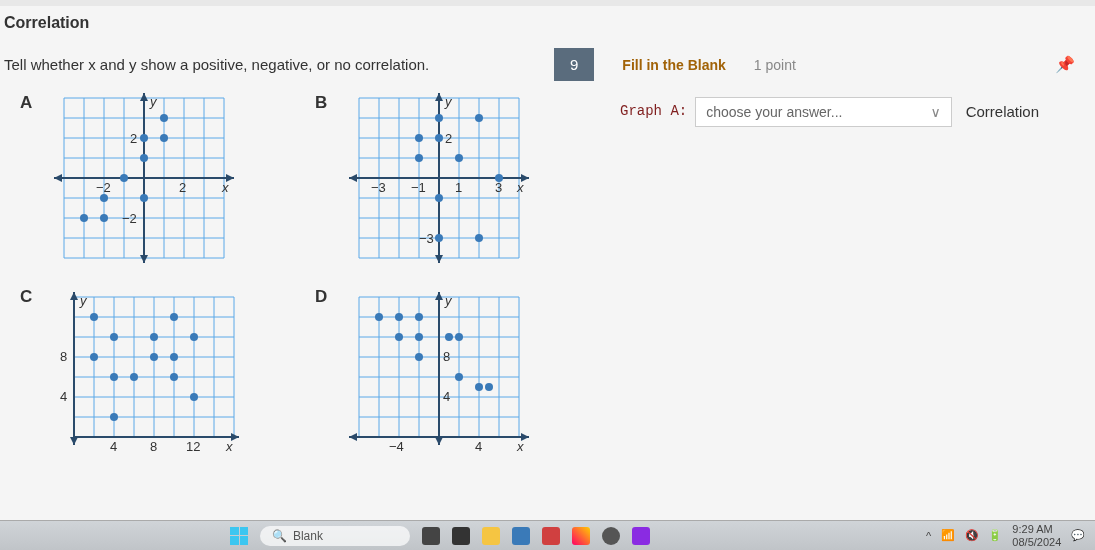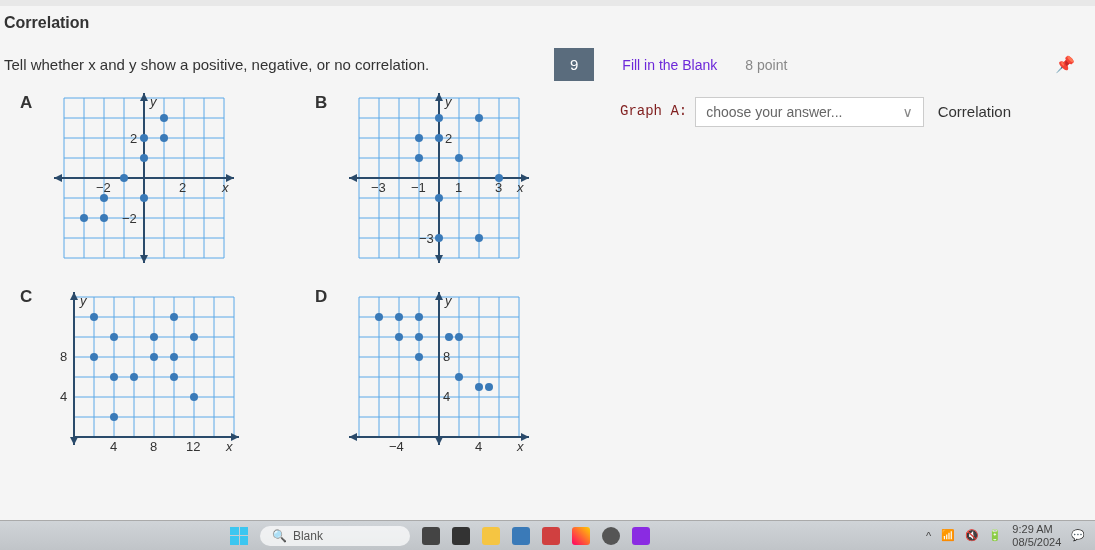--- a/index.html
+++ b/index.html
@@ -38,22 +38,23 @@
     }
     .qnum-box {
       background: #5a6c7d;
       color: white;
       padding: 8px 16px;
       font-size: 15px;
       font-weight: 500;
     }
     .qtype {
       font-size: 14px;
-      color: #6d28d9;
+      color: #a16207;
       margin-left: 8px;
+      font-weight: bold;
     }
     .qpoints {
       font-size: 14px;
       color: #888;
       margin-left: 8px;
     }
     .pin-icon {
       margin-left: auto;
       margin-right: 20px;
       color: #888;
@@ -98,21 +99,21 @@
       font-family: Liberation Mono, monospace;
     }
     .dropdown {
       border: 1px solid #ccc;
       background: white;
       padding: 6px 10px;
       font-size: 14px;
       color: #666;
       display: flex;
       align-items: center;
-      gap: 60px;
+      gap: 88px;
       cursor: pointer;
     }
     .dropdown-caret {
       color: #888;
     }
     .after-text {
       font-size: 15px;
       color: #333;
       padding-top: 6px;
       margin-left: 6px;
@@ -175,21 +176,21 @@
   </style>
 </head>
 <body>
 
 <div class="main-content">
   <div class="title">Correlation</div>
   <div class="instruction-row">
     <div class="instruction">Tell whether x and y show a positive, negative, or no correlation.</div>
     <div class="qnum-box">9</div>
     <span class="qtype">Fill in the Blank</span>
-    <span class="qpoints">8 point</span>
+    <span class="qpoints">1 point</span>
     <span class="pin-icon">📌</span>
   </div>
 
   <div class="content-row">
     <div class="graphs-section">
       <div class="graphs-grid">
 
         <div class="graph-cell">
           <div class="graph-label">A</div>
           <svg class="graph-svg" width="200" height="170" viewBox="0 0 200 170">

